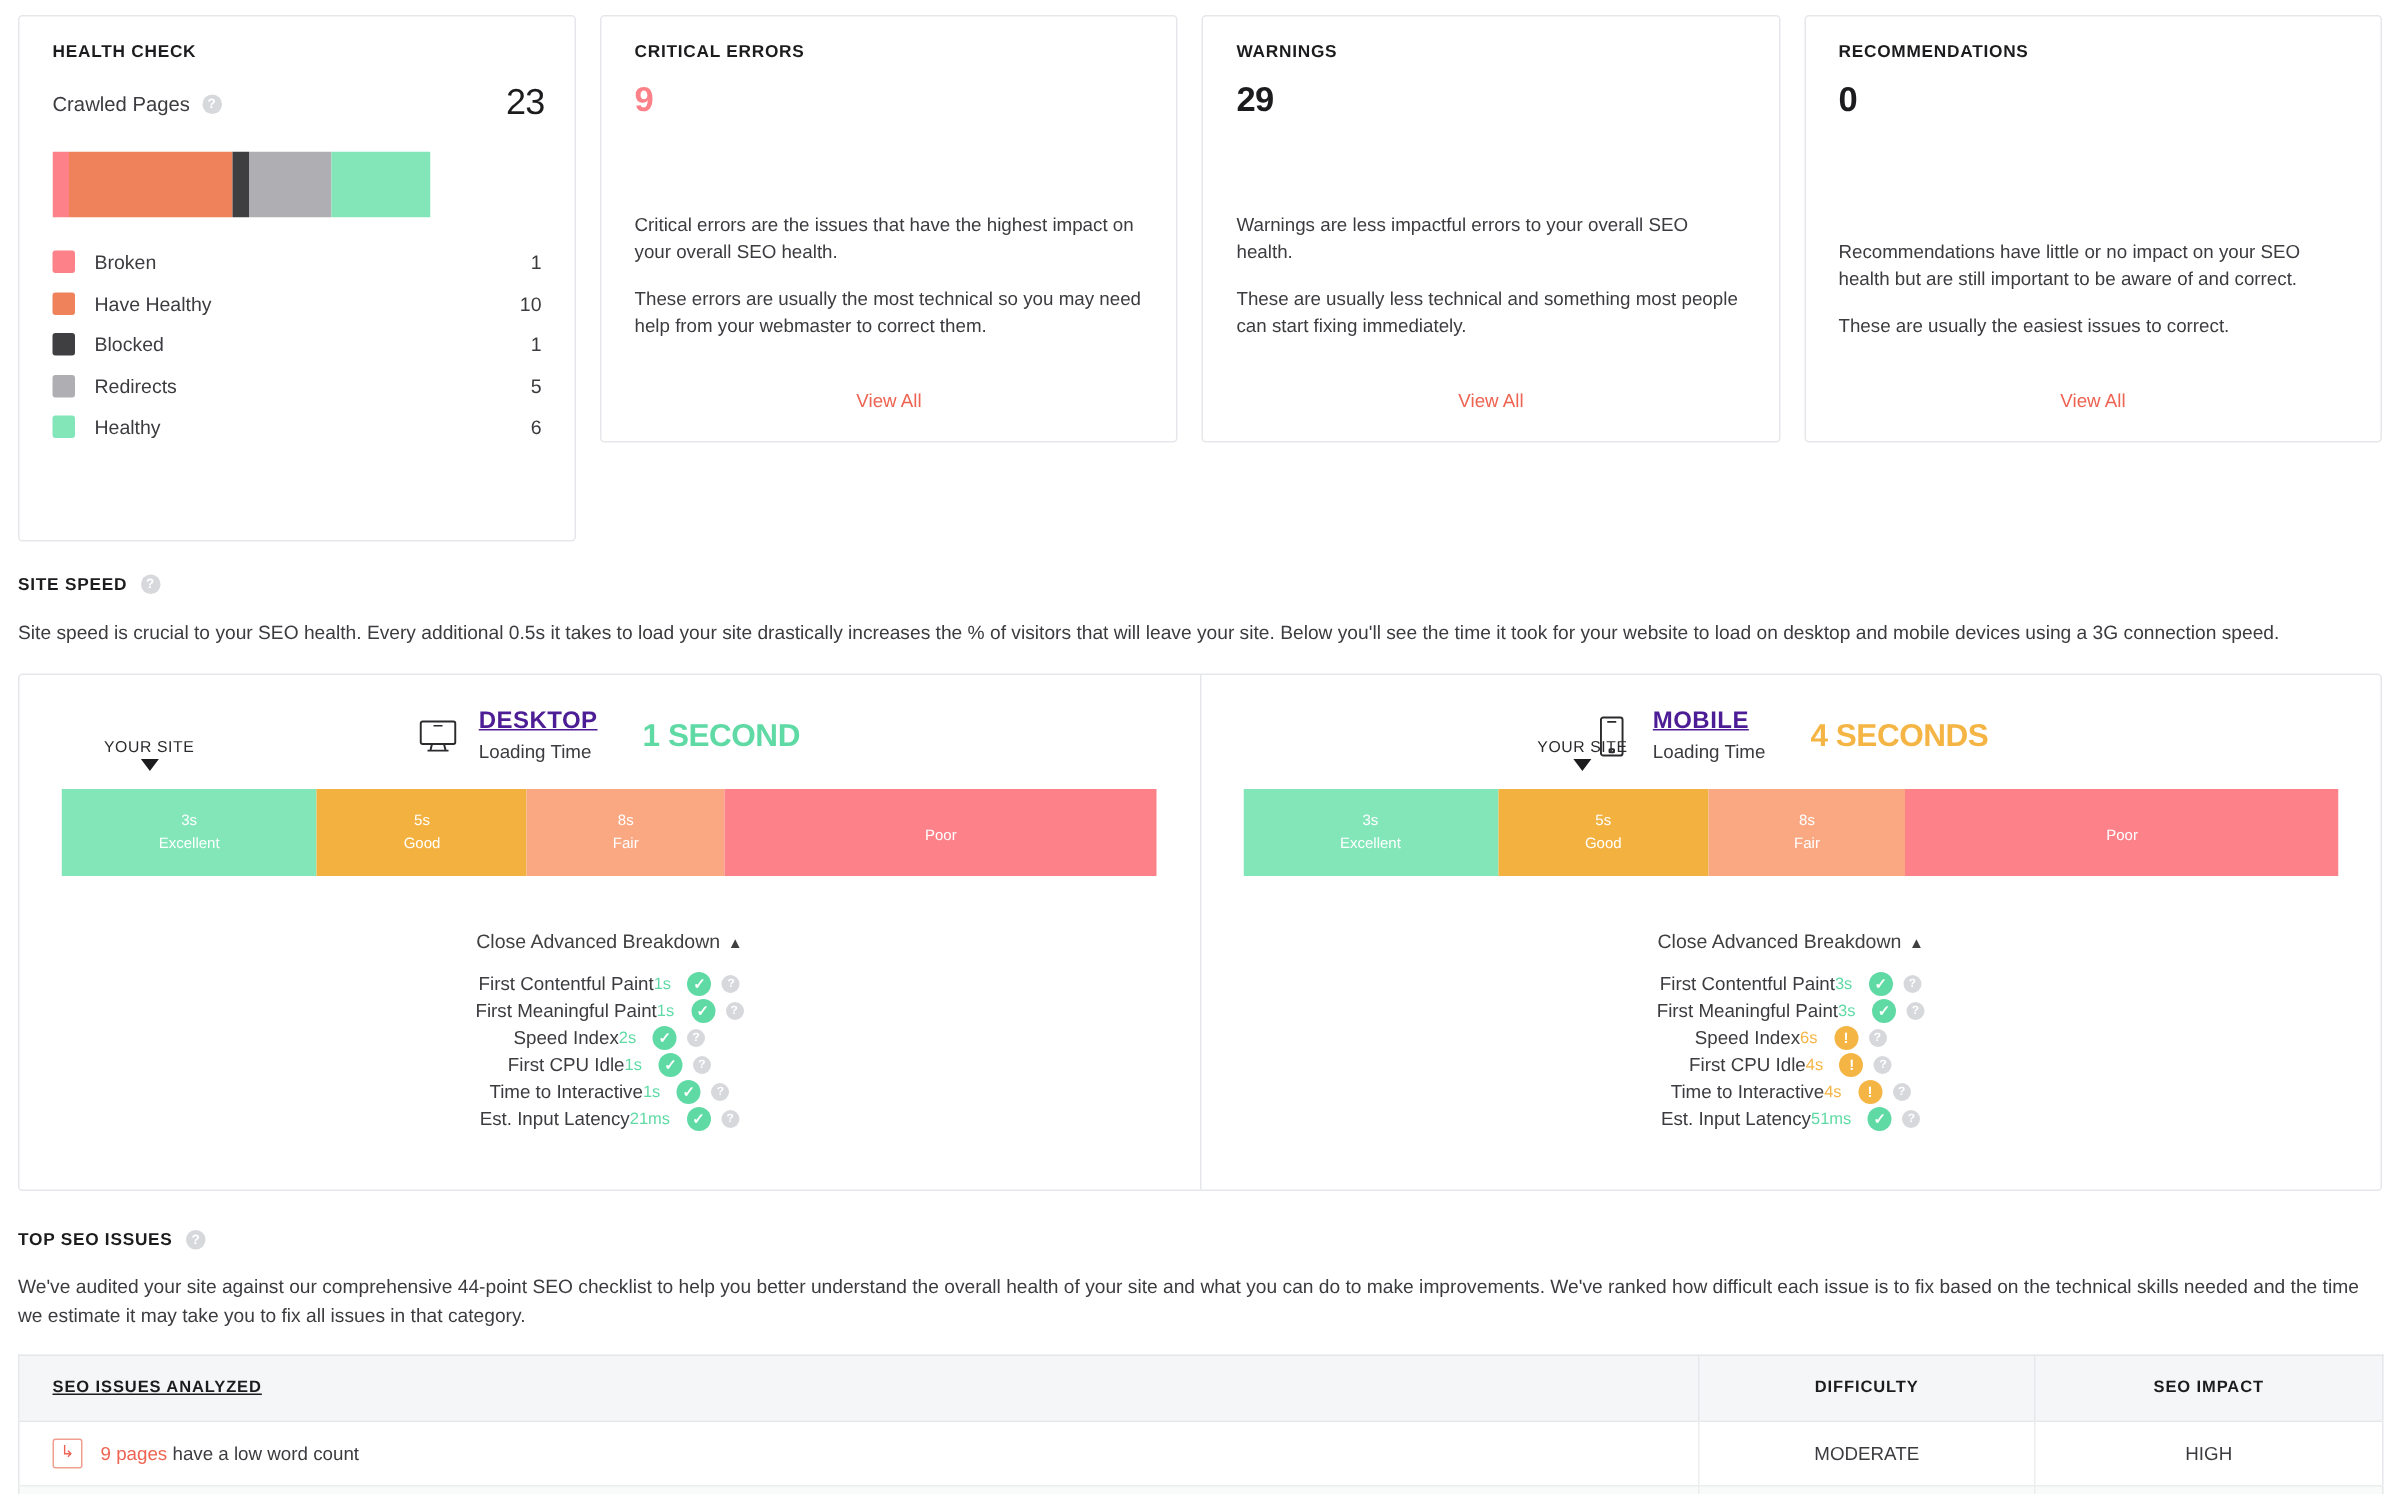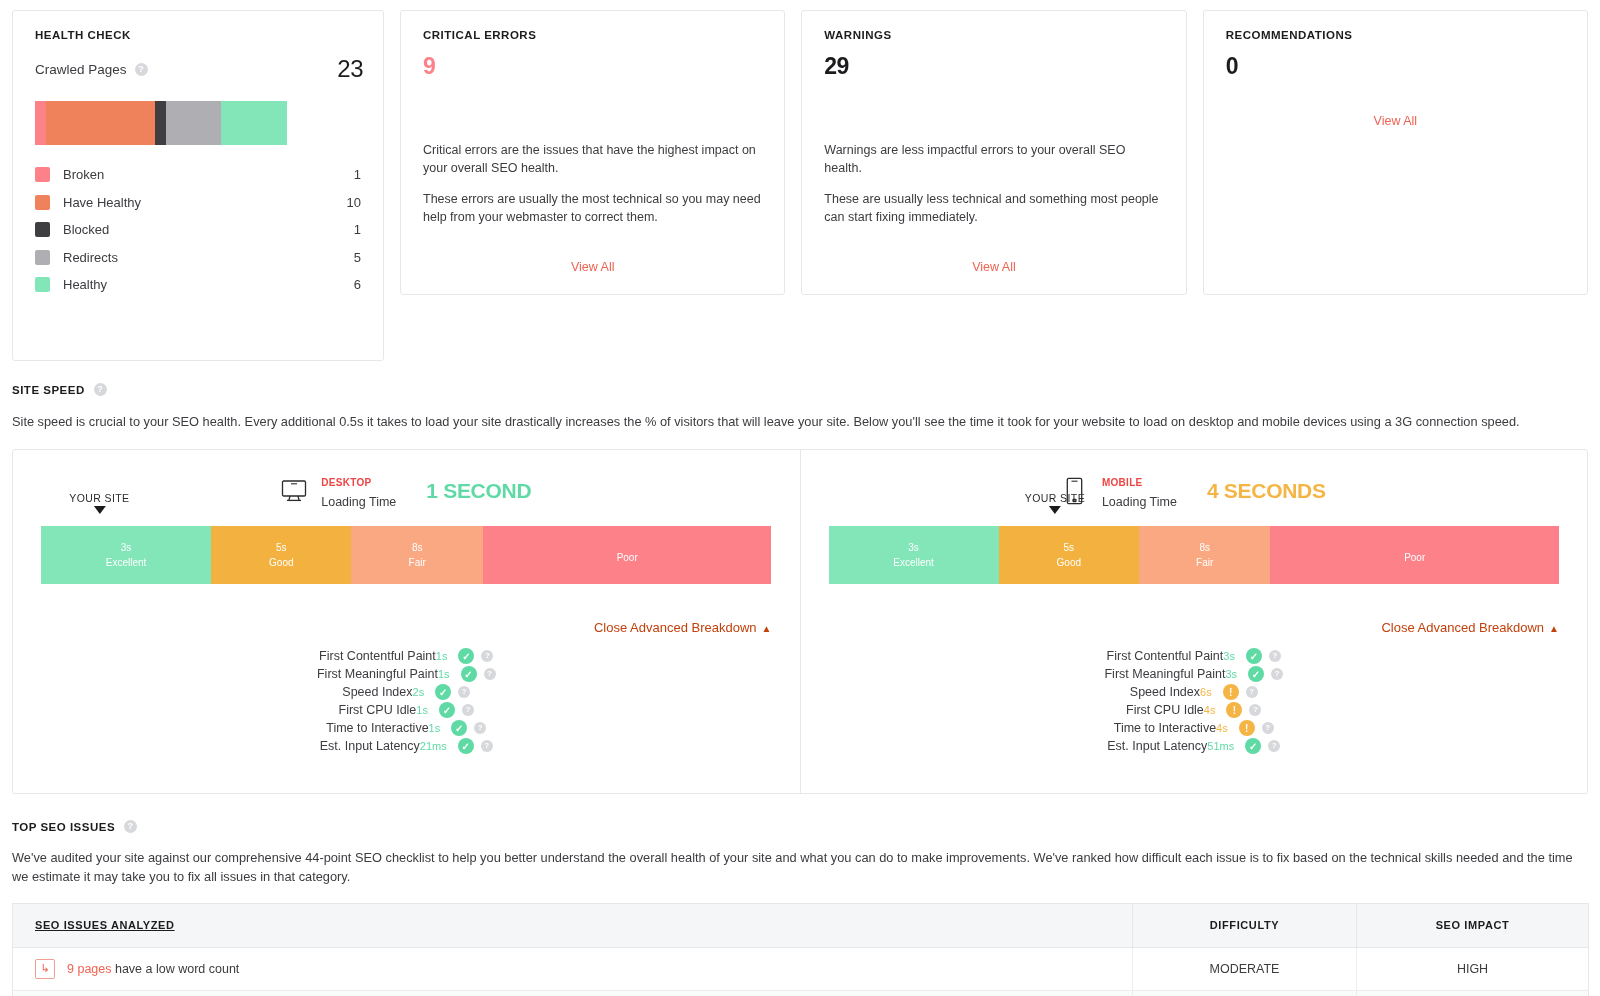--- a/index.html
+++ b/index.html
@@ -78,42 +78,42 @@
     margin-top: 18px;
     border: 1px solid #e6e7ea; border-radius: 3px;
     display: flex; height: 345px; background: #fff;
   }
   .speed-col { flex: 1; padding: 18px 28px 0 28px; position: relative; }
   .speed-col + .speed-col { border-left: 1px solid #e6e7ea; }
 
   .speed-head { display: flex; align-items: center; justify-content: center; gap: 14px; height: 46px; }
   .device-ico { width: 26px; height: 28px; display: flex; align-items: center; justify-content: center; }
   .device-txt { line-height: 1.25; }
-  .device-name { font-size: 10px; font-weight: bold; letter-spacing: .3px; color: #ef4444; }
+  .device-name { font-size: 16px; font-weight: bold; letter-spacing: .3px; color: #4c1d95; text-decoration: underline; }
   .device-sub { font-size: 12.5px; color: #3c3c40; }
   .speed-value { font-size: 21px; font-weight: bold; letter-spacing: -0.3px; margin-left: 16px; }
 
   .gauge-area { margin-top: 12px; position: relative; }
   .marker { position: absolute; top: -34px; transform: translateX(-50%); text-align: center; }
   .marker-txt { font-size: 10.5px; letter-spacing: .4px; color: #2b2b2e; white-space: nowrap; }
   .marker-arrow {
     width: 0; height: 0; margin: 2px auto 0;
     border-left: 6px solid transparent; border-right: 6px solid transparent;
     border-top: 8px solid #1c1c1e;
   }
   .gauge { display: flex; height: 58px; width: 100%; overflow: hidden; }
   .gauge-seg {
     display: flex; flex-direction: column; align-items: center; justify-content: center;
     color: #fff; gap: 4px;
   }
   .gauge-top { font-size: 10px; }
   .gauge-lbl { font-size: 10px; }
 
   .breakdown-toggle {
-    text-align: right; font-size: 13px; color: #c2410c;
+    text-align: center; font-size: 13px; color: #404040;
     margin-top: 36px; cursor: pointer;
   }
   .chev { display: inline-block; margin-left: 5px; font-size: 10px; }
 
   .metrics { margin-top: 12px; }
   .metric-row { display: flex; height: 36px; align-items: center; flex-direction: column; }
   .metric-half { flex: 1; display: flex; align-items: center; }
   .metric-name { flex: 1; font-size: 12.5px; color: #3c3c40; }
   .metric-val { font-size: 11px; margin-right: 11px; }
   .status-ico {
@@ -228,20 +228,24 @@
       <div class="stat-body">
         <p class="stat-para">Warnings are less impactful errors to your overall SEO health.</p>
         <p class="stat-para">These are usually less technical and something most people can start fixing immediately.</p>
       </div>
       <div class="view-all">View All</div>
     </div>
 
     <div class="card stat">
       <div class="card-title">RECOMMENDATIONS</div>
       <div class="big-num" id="rc-num" style="color: rgb(28, 28, 30);">0</div>
+      <div class="stat-body">
+        <p class="stat-para">Recommendations have little or no impact on your SEO health but are still important to be aware of and correct.</p>
+        <p class="stat-para">These are usually the easiest issues to correct.</p>
+      </div>
       <div class="view-all">View All</div>
     </div>
   </div>
 
   <div class="speed-wrap">
     <div class="section-head">
       <span>SITE SPEED</span>
       <span class="qmark">?</span>
     </div>
     <div class="section-desc speed-desc">Site speed is crucial to your SEO health. Every additional 0.5s it takes to load your site drastically increases the % of visitors that will leave your site. Below you'll see the time it took for your website to load on desktop and mobile devices using a 3G connection speed.</div>

